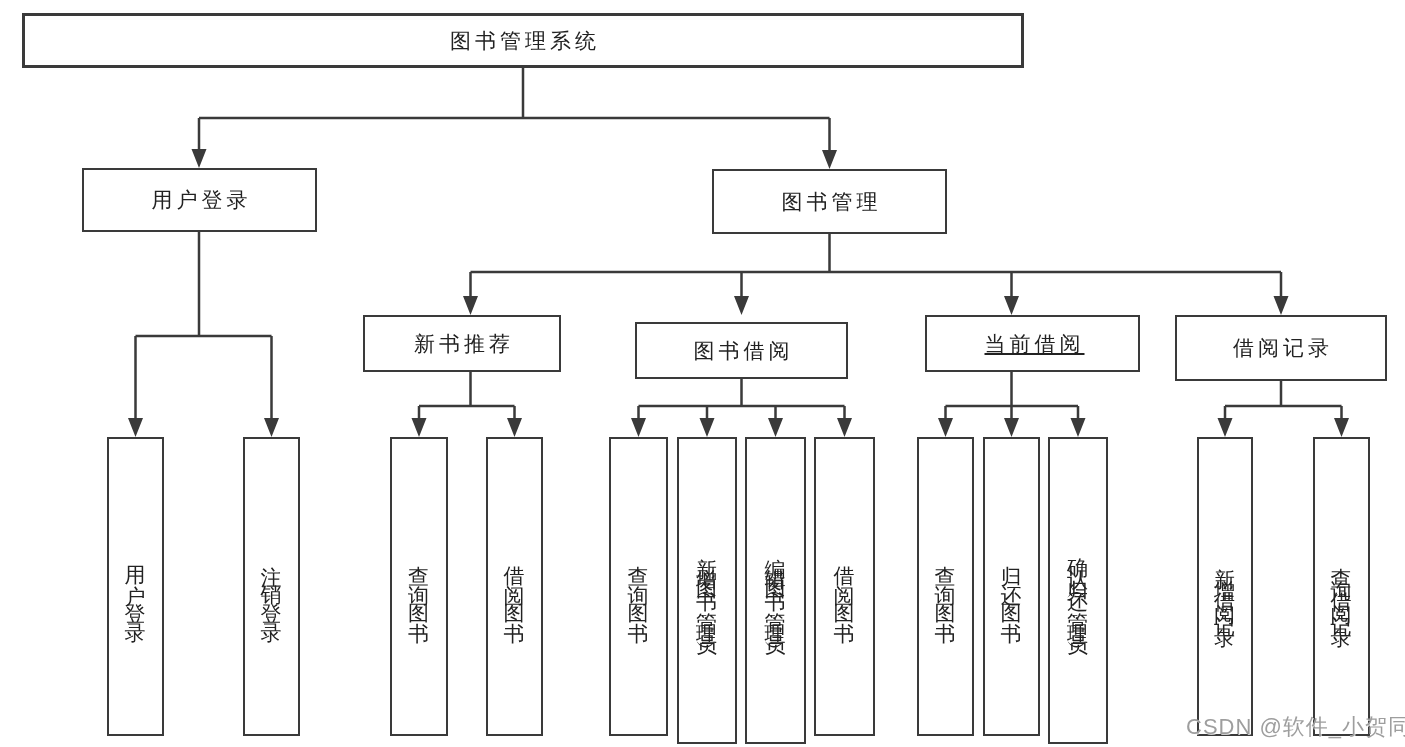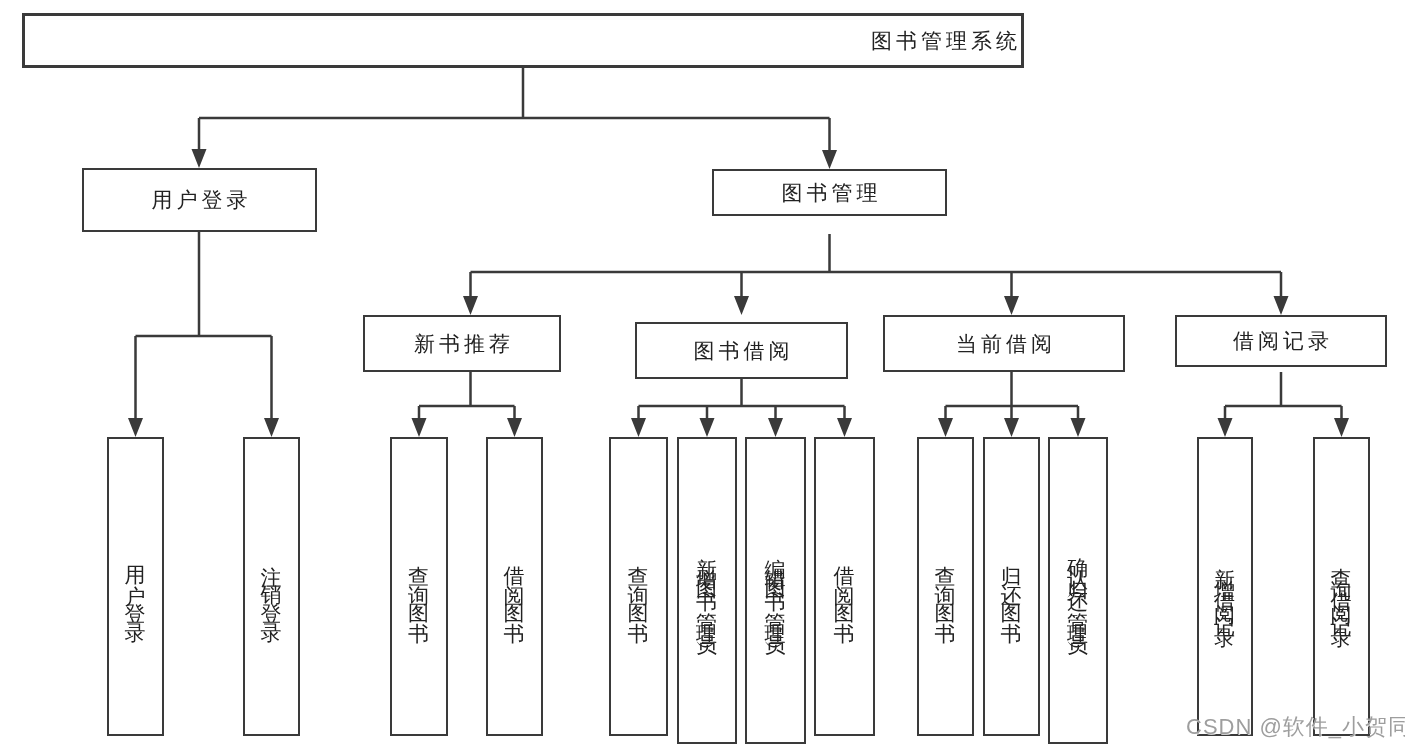--- a/index.html
+++ b/index.html
@@ -21,21 +21,21 @@
     position:absolute;
     box-sizing:border-box;
     background:#fff;
     border:2.5px solid var(--line);
     display:flex;
     align-items:center;
     justify-content:center;
     color:var(--text);
     z-index:2;
   }
-  .node.root{border-width:3px;justify-content:flex-end;}
+  .node.root{border-width:3px;}
   .h span{
     font-size:21px;
     letter-spacing:4px;
     text-indent:4px;
     white-space:nowrap;
   }
   .v span{
     writing-mode:vertical-rl;
     text-orientation:mixed;
     font-size:21px;
@@ -66,34 +66,34 @@
     <path id="wire-arrows" stroke="none" fill="#3a3a3a" d="M191.5,149L206.5,149L199,168ZM822,150L837,150L829.5,169ZM128,418L143,418L135.5,437ZM264,418L279,418L271.5,437ZM463,296L478,296L470.5,315ZM734,296L749,296L741.5,315ZM1004,296L1019,296L1011.5,315ZM1273.5,296L1288.5,296L1281,315ZM411.5,418L426.5,418L419,437ZM507,418L522,418L514.5,437ZM631,418L646,418L638.5,437ZM699.5,418L714.5,418L707,437ZM768,418L783,418L775.5,437ZM837,418L852,418L844.5,437ZM938,418L953,418L945.5,437ZM1004,418L1019,418L1011.5,437ZM1070.5,418L1085.5,418L1078,437ZM1217.5,418L1232.5,418L1225,437ZM1334,418L1349,418L1341.5,437Z"></path>
   </svg>
 
   <div class="node root h" style="left:22px;top:13px;width:1002px;height:55px;">
     <span>图书管理系统</span>
   </div>
 
   <div class="node h" style="left:82px;top:168px;width:235px;height:64px;">
     <span>用户登录</span>
   </div>
-  <div class="node h" style="left:712px;top:169px;width:235px;height:47px;">
+  <div class="node h" style="left:712px;top:169px;width:235px;height:65px;">
     <span>图书管理</span>
   </div>
 
   <div class="node h" style="left:363px;top:315px;width:198px;height:57px;">
     <span>新书推荐</span>
   </div>
   <div class="node h" style="left:635px;top:315px;width:213px;height:57px;margin-top:7px;">
     <span>图书借阅</span>
   </div>
-  <div class="node h" style="left:883px;top:315px;width:242px;height:57px;">
+  <div class="node h" style="left:925px;top:315px;width:215px;height:57px;text-decoration:underline;">
     <span>当前借阅</span>
   </div>
-  <div class="node h" style="left:1175px;top:315px;width:212px;height:52px;">
+  <div class="node h" style="left:1175px;top:315px;width:212px;height:66px;">
     <span>借阅记录</span>
   </div>
 
   <div class="node v ls4" style="left:107px;top:437px;width:57px;height:299px;">
     <span>用户登录</span>
   </div>
   <div class="node v ls4" style="left:243px;top:437px;width:57px;height:299px;">
     <span>注销登录</span>
   </div>
 

